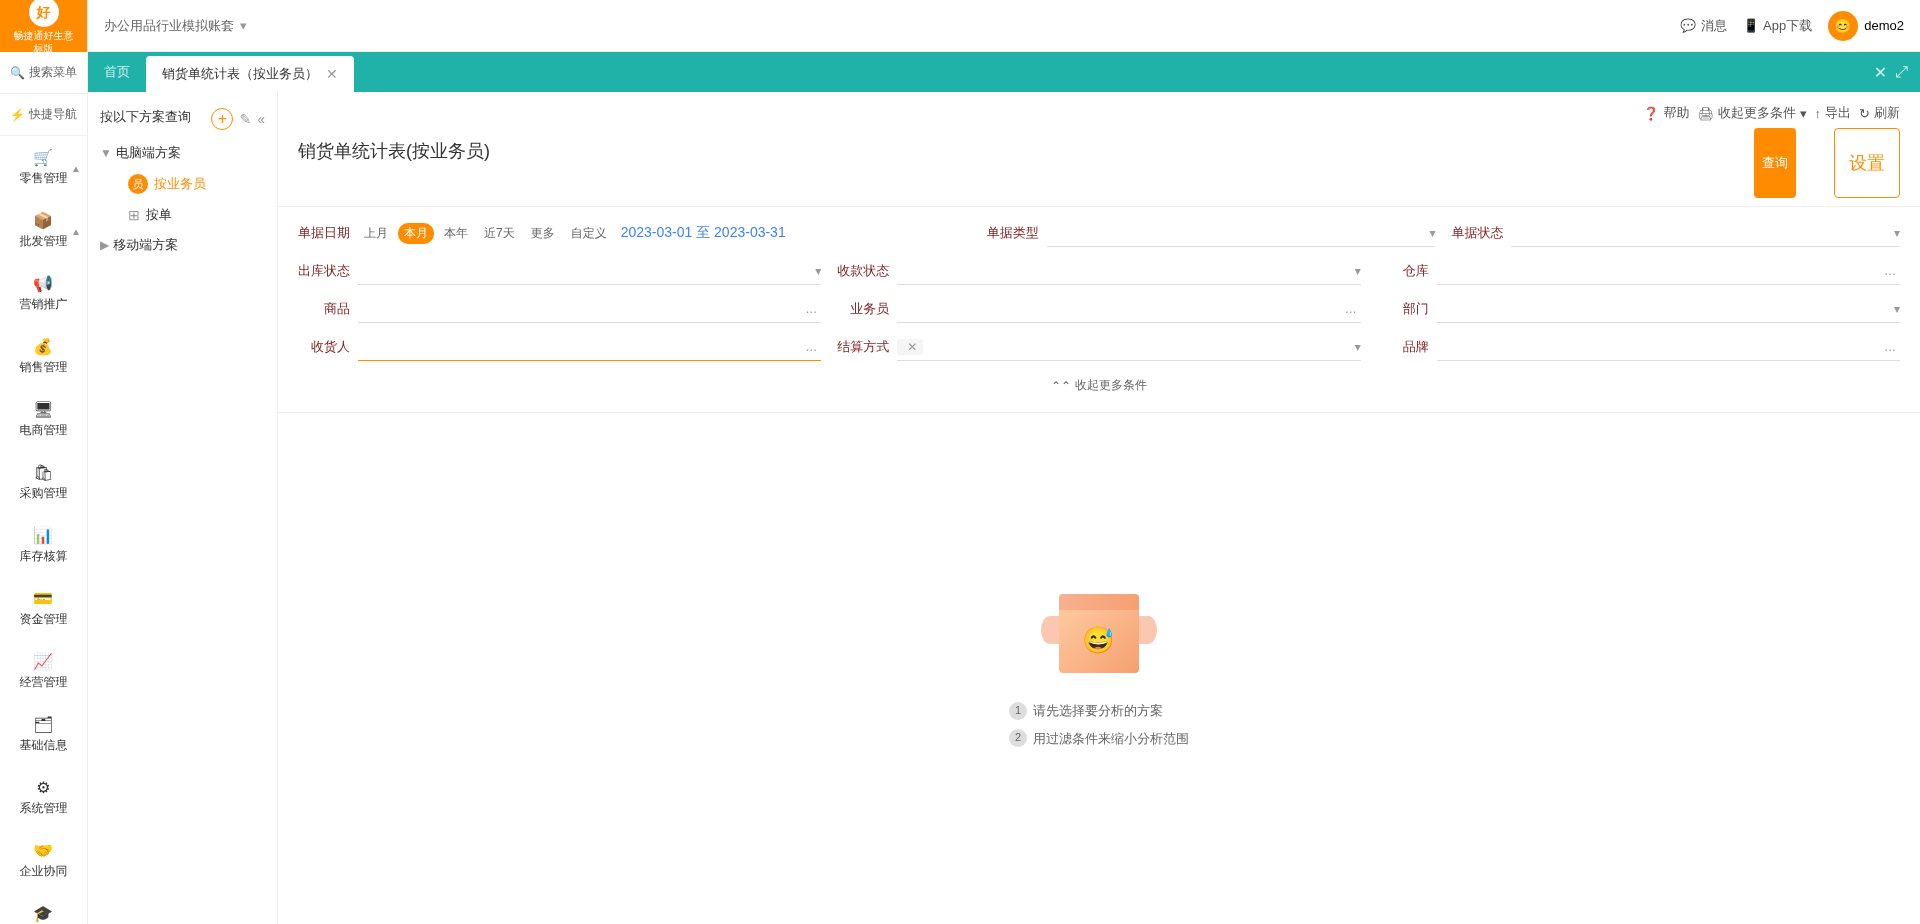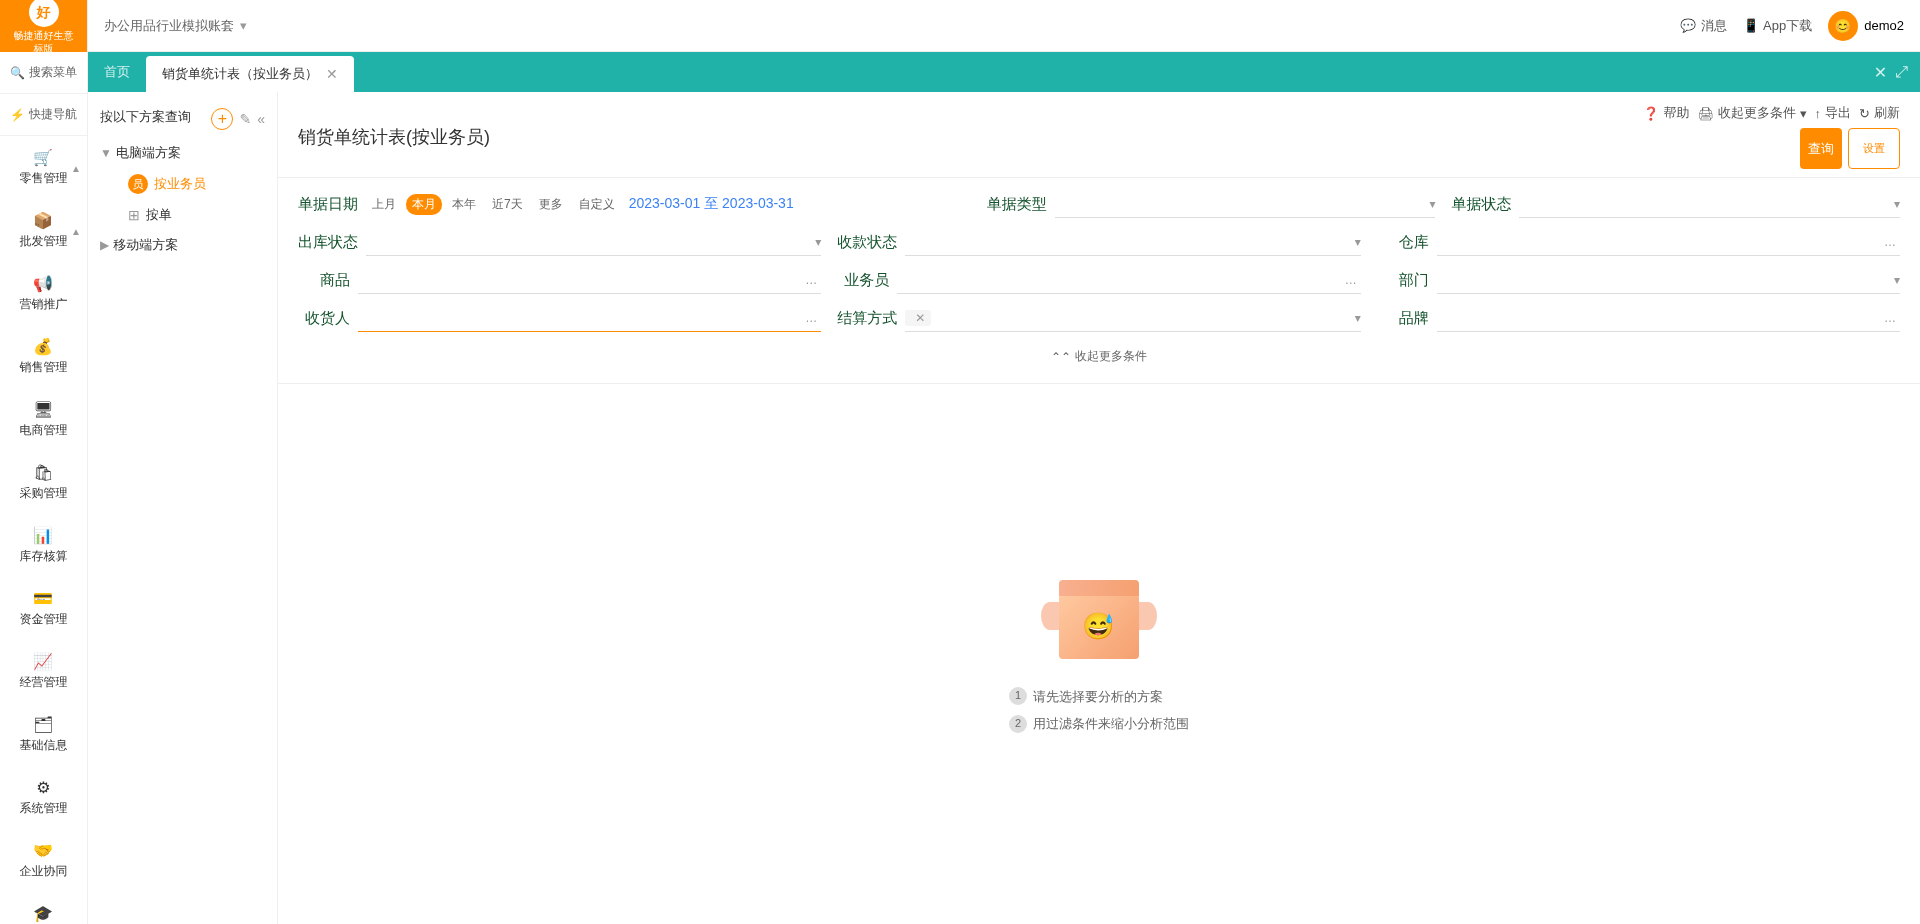--- a/index.html
+++ b/index.html
@@ -65,28 +65,28 @@
     .tree-sub-icon-plain { font-size: 14px; color: #999; }
 
     
     .right-panel { flex: 1; display: flex; flex-direction: column; overflow: hidden; }
 
     
     .page-header { background: #fff; padding: 12px 20px 8px; border-bottom: 1px solid #eee; display: flex; align-items: center; justify-content: space-between; }
     .page-title { font-size: 18px; color: #333; font-weight: 500; }
     .page-header-action { display: flex; align-items: center; gap: 4px; cursor: pointer; color: #555; font-size: 13px; border: none; background: none; }
     .btn-query { background: #ff8c00; color: #fff; border: none; padding: 6px 8px; border-radius: 4px; cursor: pointer; font-size: 13px; }
-    .btn-set { background: #fff; color: #ff8c00; border: 1px solid #ff8c00; padding: 12px 14px; border-radius: 4px; cursor: pointer; font-size: 11px; }
+    .btn-set { background: #fff; color: #ff8c00; border: 1px solid #ff8c00; padding: 22px 14px; border-radius: 4px; cursor: pointer; font-size: 18px; margin-left: 32px; }
 
     
     .filter-area { background: #fff; padding: 12px 20px; border-bottom: 1px solid #eee; }
     .filter-row { display: flex; align-items: center; margin-bottom: 10px; gap: 16px; }
     .filter-row:last-child { margin-bottom: 0; }
     .filter-item { display: flex; align-items: center; flex: 1; min-width: 0; gap: 8px; }
-    .filter-label { color: #14532d; font-size: 15px; white-space: nowrap; min-width: 52px; text-align: right; }
+    .filter-label { color: #7f1d1d; font-size: 13px; white-space: nowrap; min-width: 52px; text-align: right; }
     .filter-control { flex: 1; position: relative; display: flex; align-items: center; border-bottom: 1px solid #ddd; padding: 4px 0; min-height: 28px; }
     .filter-control.active-border { border-bottom-color: #ff8c00; }
     .filter-control input { border: none; outline: none; width: 100%; font-size: 13px; color: #333; background: transparent; }
     .filter-control-dropdown { position: absolute; right: 0; color: #999; font-size: 12px; pointer-events: none; }
     .filter-more-btn { color: #999; font-size: 12px; cursor: pointer; padding: 0 4px; }
     .filter-date-tabs { display: flex; gap: 4px; align-items: center; }
     .filter-date-tab { padding: 2px 6px; border-radius: 3px; cursor: pointer; font-size: 12px; color: #666; }
     .filter-date-tab.active { background: #ff8c00; color: #fff; border-radius: 10px; }
     .filter-date-range { color: #3b82f6; font-size: 14px; }
     .filter-tag { display: flex; align-items: center; gap: 4px; background: #f5f5f5; border-radius: 3px; padding: 1px 6px; font-size: 12px; color: #333; }

